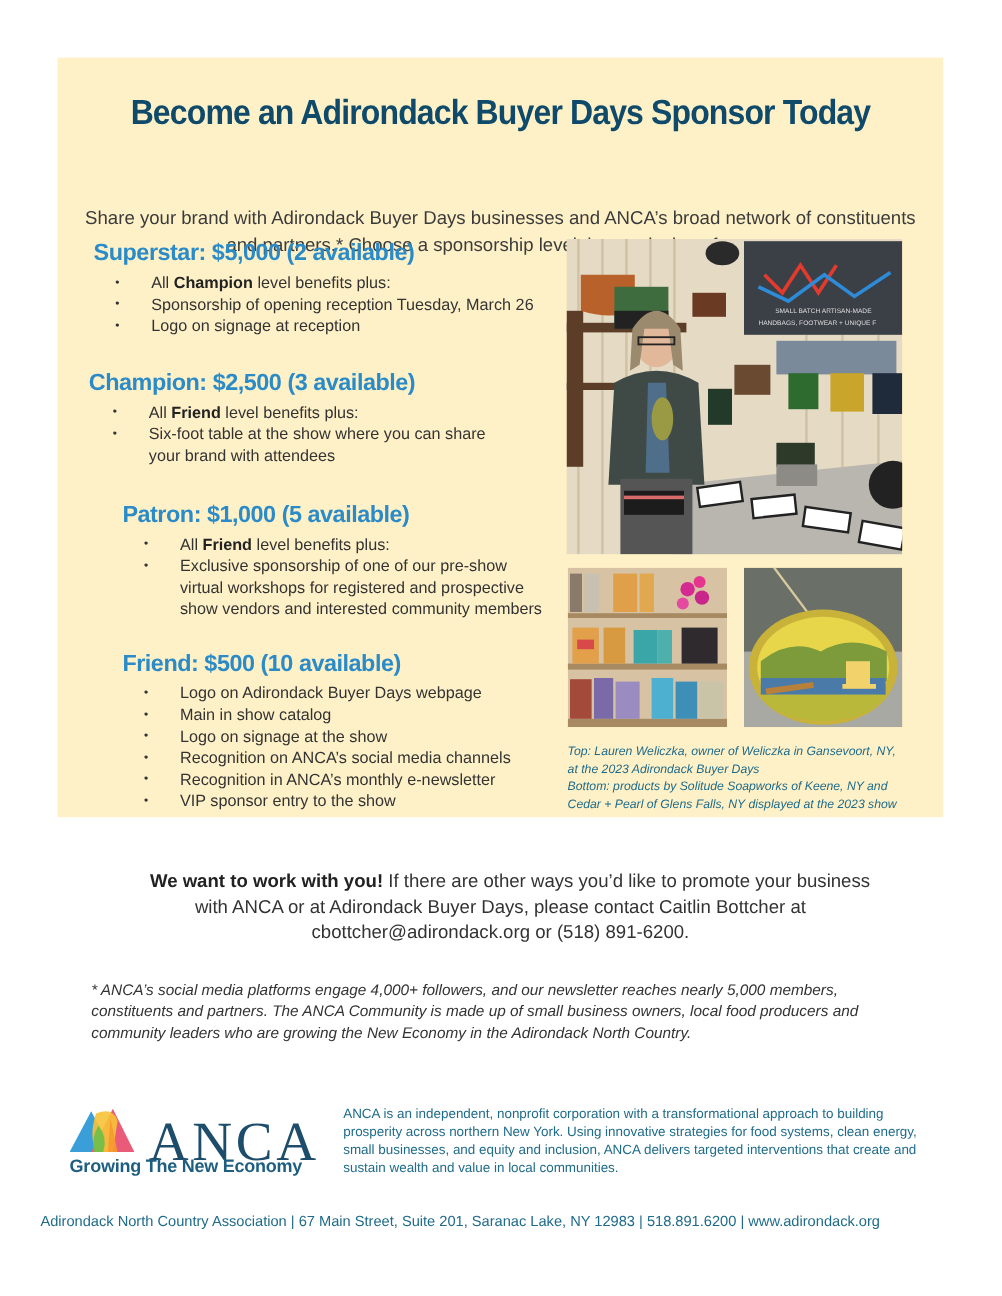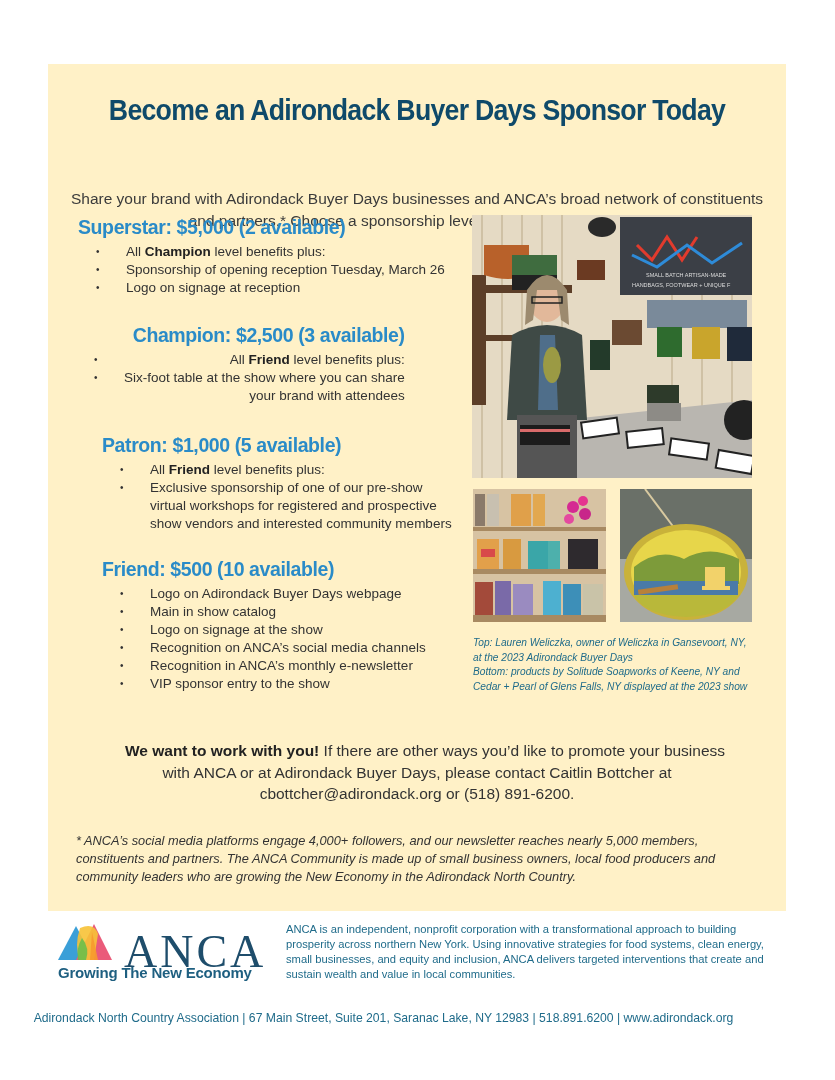--- a/index.html
+++ b/index.html
@@ -1,17 +1,17 @@
 <!DOCTYPE html>
 <html><head>
 <meta charset="utf-8">
 <style>
   html,body{margin:0;padding:0;background:#ffffff;}
   body{width:835px;height:1080px;position:relative;overflow:hidden;font-family:"Liberation Sans",sans-serif;color:#3a3a3a;}
-  .panel{position:absolute;left:48px;top:64px;width:738px;height:847px;background:#fff1c7;}
+  .panel{position:absolute;left:48px;top:48px;width:738px;height:633px;background:#fff1c7;}
   .title{position:absolute;left:0;top:30px;width:738px;text-align:center;font-family:"Liberation Sans",sans-serif;font-weight:bold;font-size:29px;color:#0f4a6a;letter-spacing:-0.8px;transform:scaleX(0.92);transform-origin:center;}
   .intro{position:absolute;left:20px;top:77px;width:698px;text-align:center;font-size:15.5px;line-height:22px;color:#3b3b3b;margin-top:47px;}
   .tier{position:absolute;left:0;}
   .tier h2{margin:0;font-size:19.5px;font-weight:bold;color:#2a8bc8;letter-spacing:-0.4px;white-space:nowrap;}
   .tier ul{list-style:none;margin:4px 0 0 0;padding:0;}
   .tier li{position:relative;padding-left:48px;font-size:13.5px;line-height:18px;color:#333;white-space:pre-line;}
   .tier li::before{content:"•";position:absolute;left:18px;top:0;font-size:10px;color:#333;}
   .tier li b{font-weight:bold;color:#222;}
   .photo{position:absolute;overflow:hidden;}
   .caption{position:absolute;left:425px;top:572px;width:320px;font-size:10.2px;line-height:14.5px;font-style:italic;color:#1f6b8a;}
@@ -33,21 +33,21 @@
 
   <div class="tier" style="left:30px;top:152px;">
     <h2>Superstar: $5,000 (2 available)</h2>
     <ul>
       <li><span>All </span><b>Champion</b><span> level benefits plus:</span></li>
       <li><span>Sponsorship of opening reception Tuesday, March 26</span></li>
       <li><span>Logo on signage at reception</span></li>
     </ul>
   </div>
 
-  <div class="tier" style="left:26px;top:260px;text-align:right;">
+  <div class="tier" style="left:26px;top:260px;">
     <h2>Champion: $2,500 (3 available)</h2>
     <ul style="margin-left:2px;">
       <li><span>All </span><b>Friend</b><span> level benefits plus:</span></li>
       <li><span>Six-foot table at the show where you can share
 your brand with attendees</span></li>
     </ul>
   </div>
 
   <div class="tier" style="left:26px;top:370px;margin-left:28px;">
     <h2>Patron: $1,000 (5 available)</h2>

